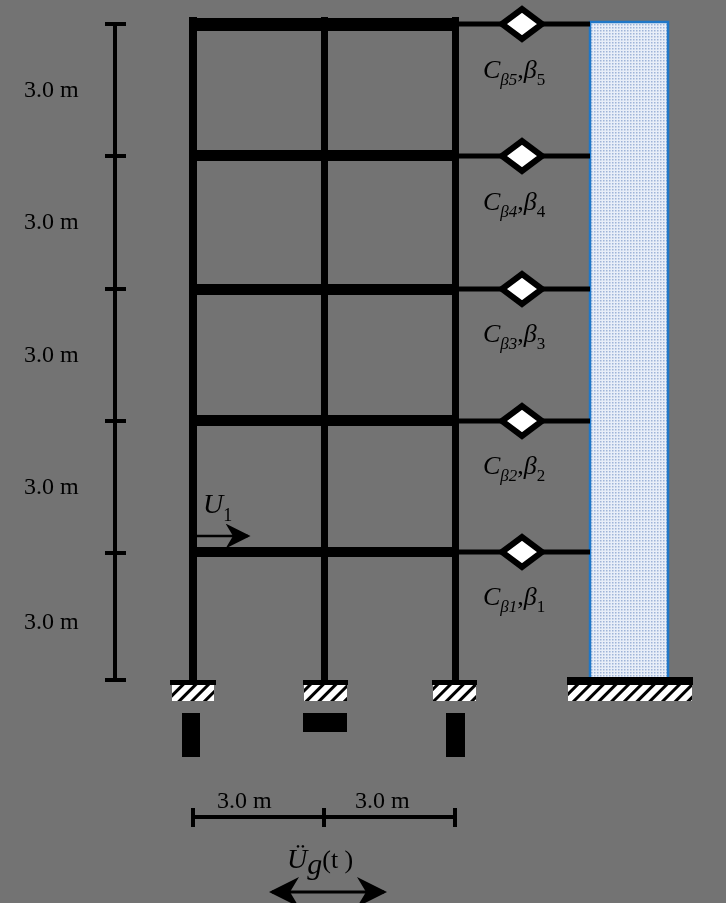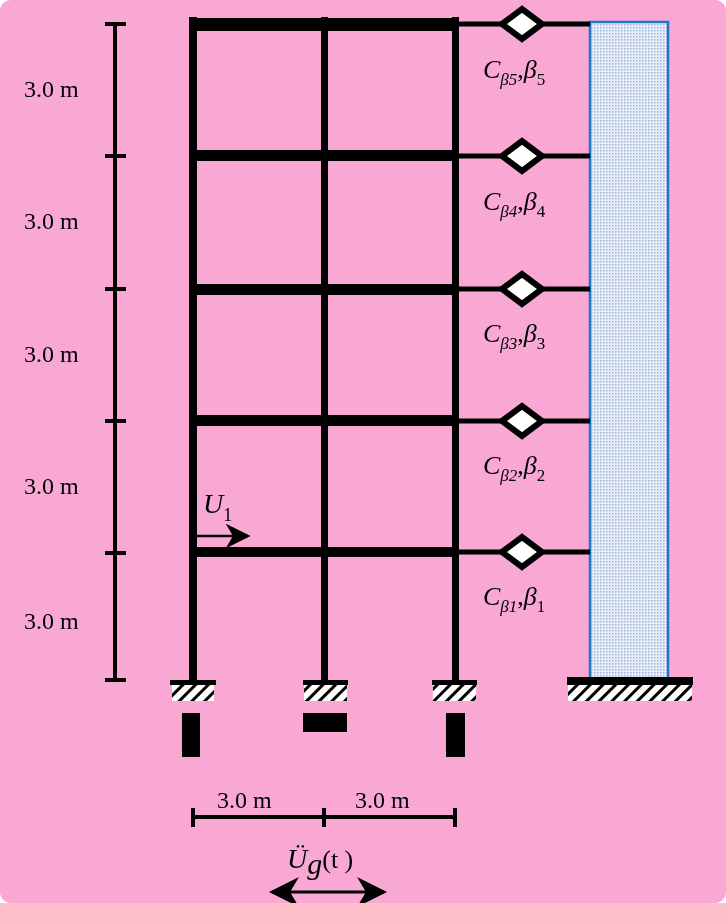--- a/index.html
+++ b/index.html
@@ -1,16 +1,16 @@
 <!DOCTYPE html>
 <html><head>
 <meta charset="utf-8">
 <style>
   html, body { margin: 0; padding: 0; background: #ffffff; }
-  #canvas { position: relative; width: 726px; height: 903px; overflow: hidden; background: #f9a8d4; border-radius: 11px; }
+  #canvas { position: relative; width: 726px; height: 903px; overflow: hidden; background: #737373; }
   svg { position: absolute; left: 0; top: 0; }
   .lbl { font-family: "Liberation Serif", serif; fill: #000; }
   .ital { font-style: italic; }
 </style>
 </head>
 <body>
 
 <div id="canvas">
 <svg width="726" height="903" viewBox="0 0 726 903">
   <defs>

